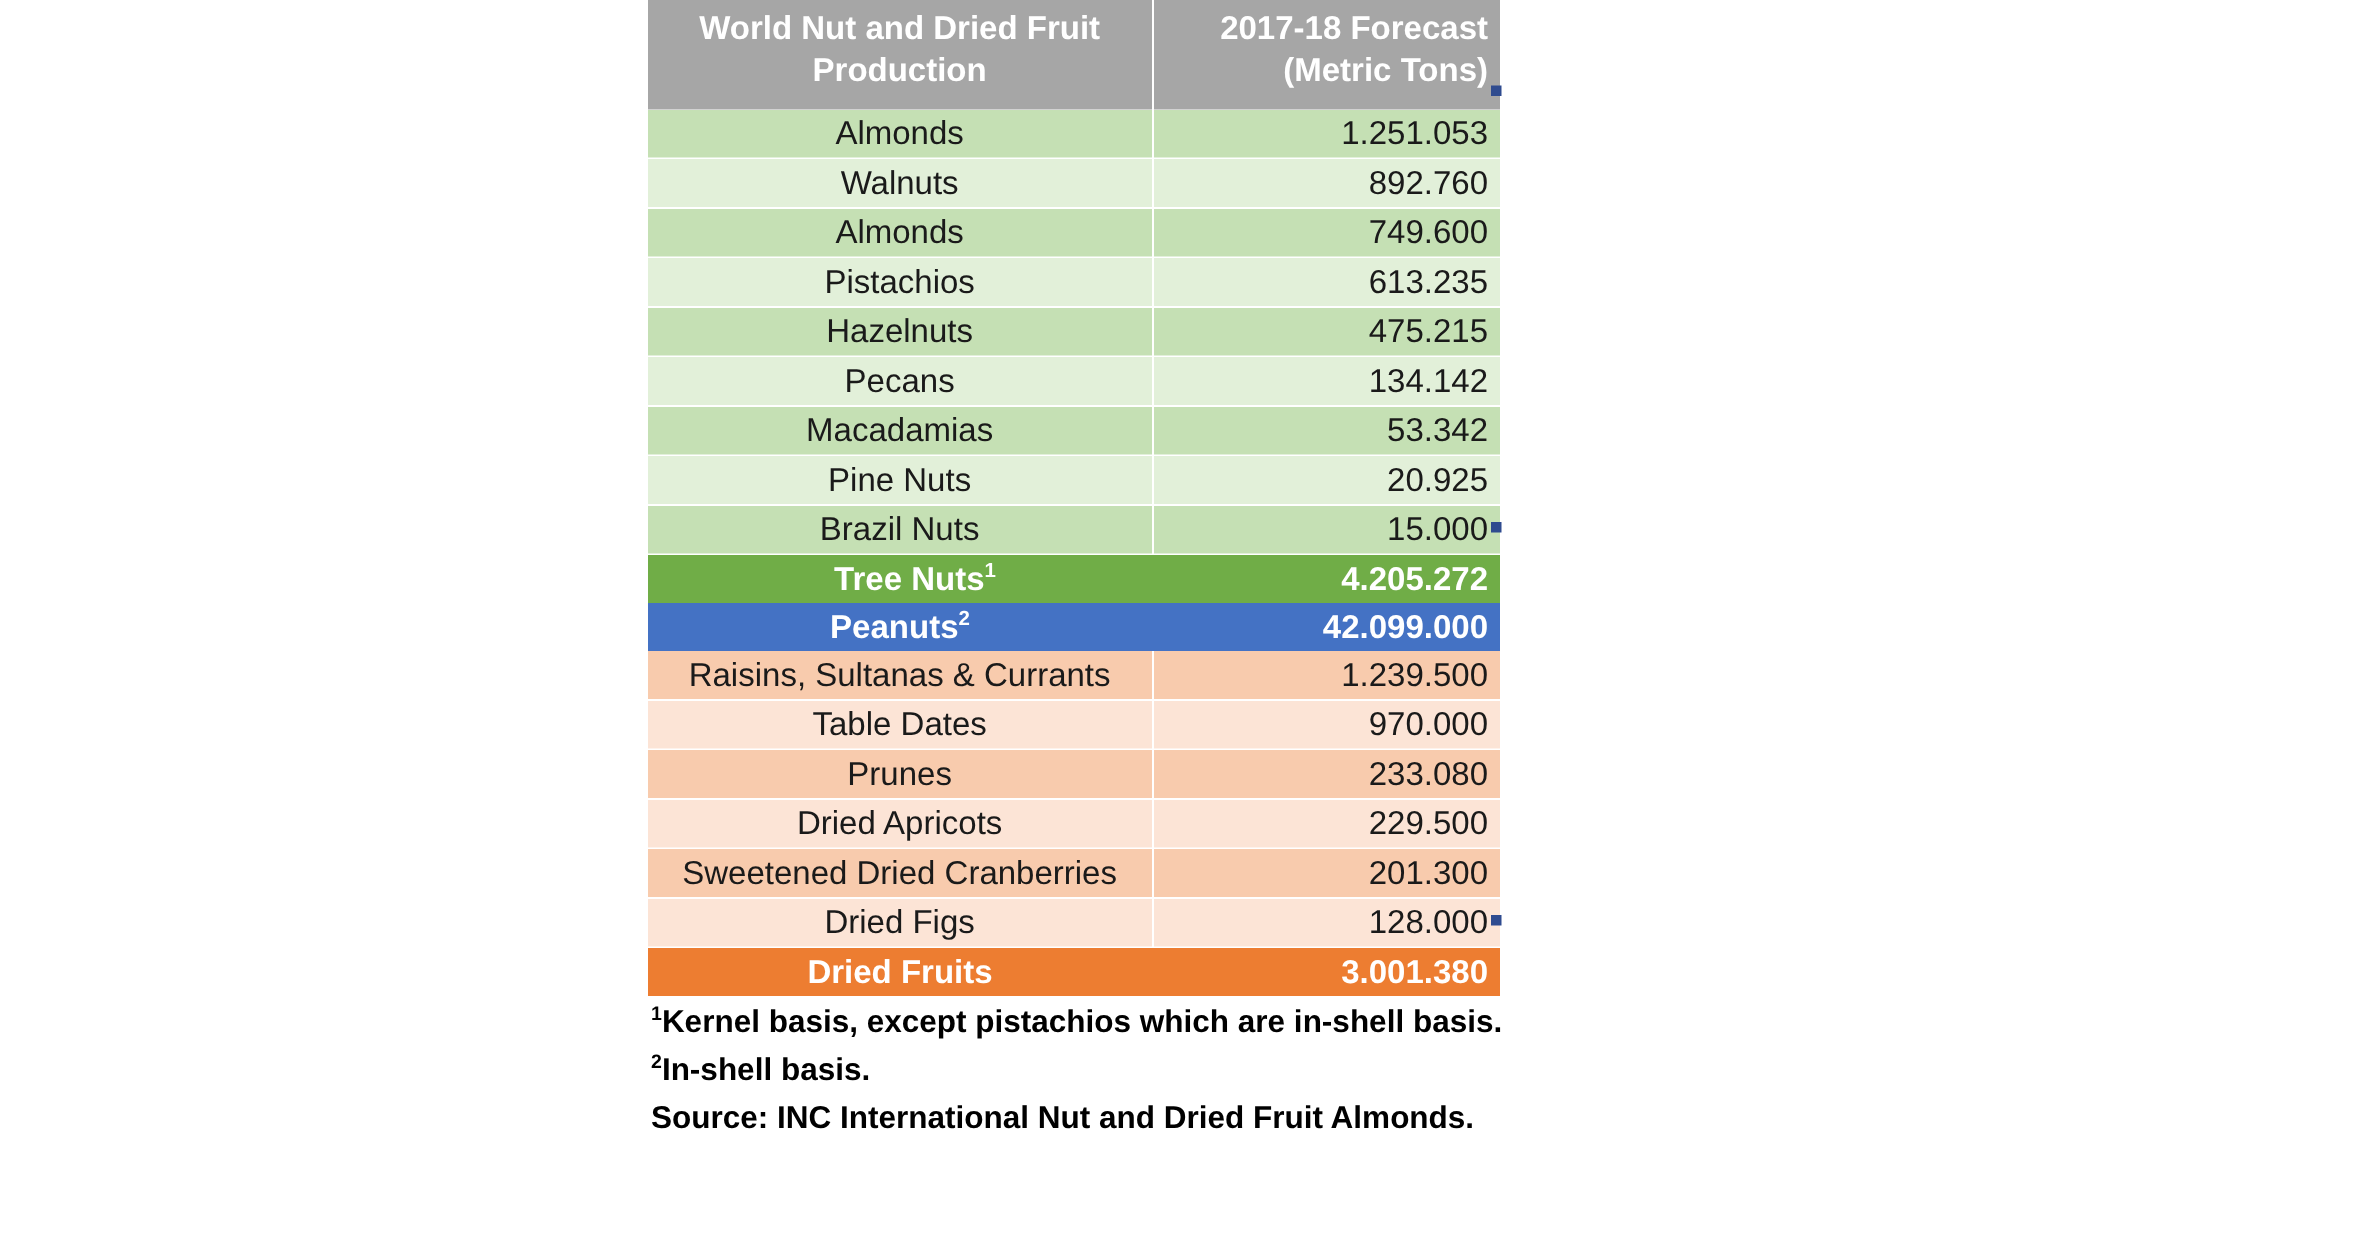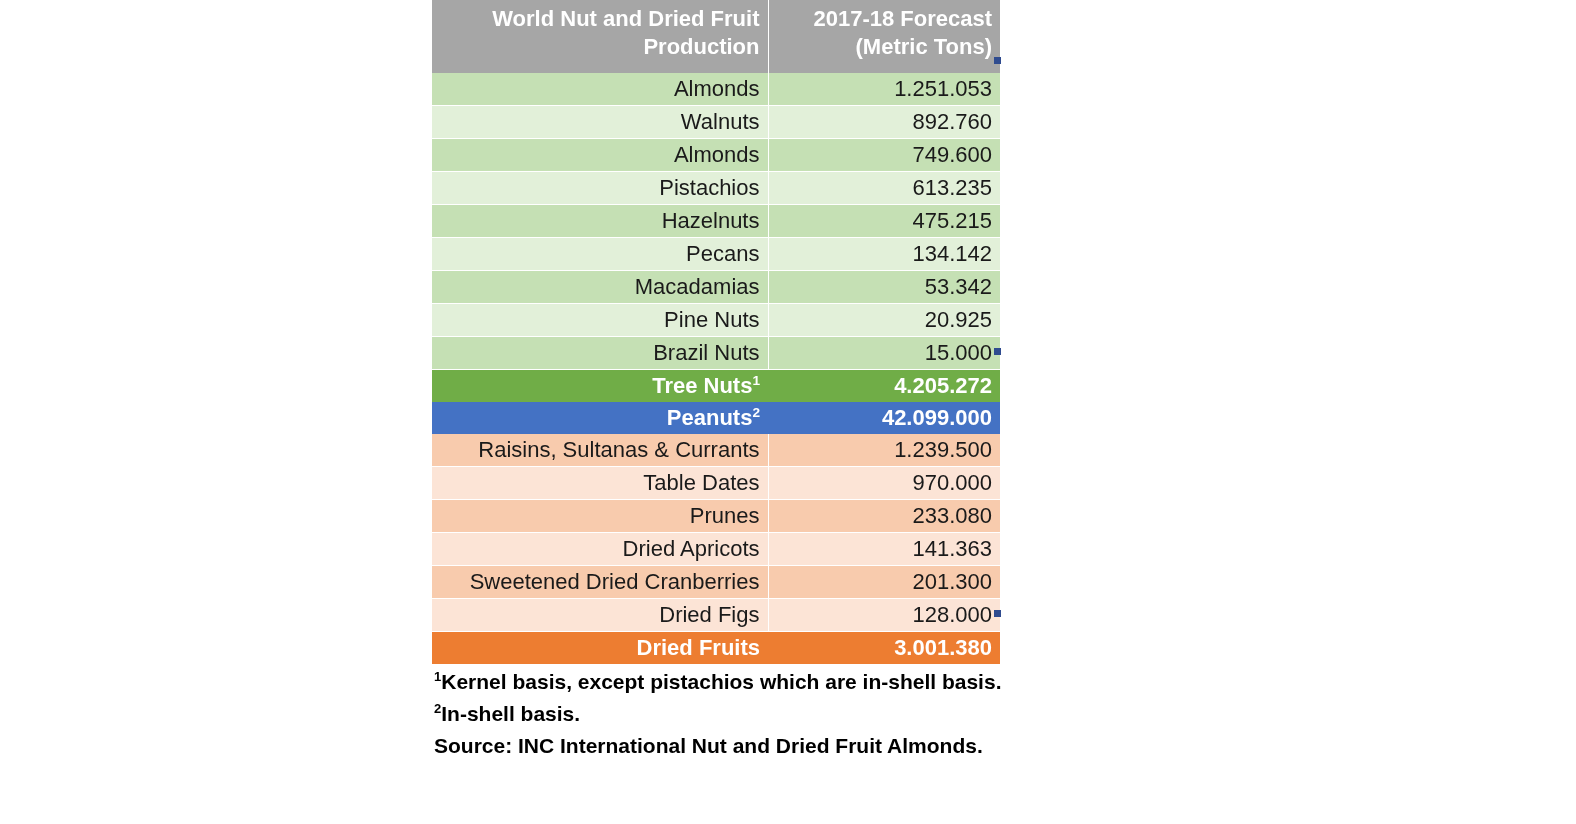--- a/index.html
+++ b/index.html
@@ -53,21 +53,21 @@
     vertical-align: top;
     padding-top: 5px;
     white-space: normal;
     border-bottom: none;
   }
   tr.head-row td.v { text-align: right; }
   tr.head-row td.k { border-right: 1px solid #ffffff; }
 
   
   td.v { text-align: right; }
-  td.k { text-align: right; border-right: 1px solid #ffffff; margin-top: 16px; }
+  td.k { text-align: center; border-right: 1px solid #ffffff; margin-top: 16px; }
 
   
   tr.green-a td.k { background: #c5e0b4; }
   tr.green-a td.v { background: #c5e0b4; }
   tr.green-b td.k { background: #e2f0d9; }
   tr.green-b td.v { background: #e2f0d9; }
 
   
   tr.peach-a td.k { background: #f8cbad; }
   tr.peach-a td.v { background: #f8cbad; }
@@ -191,21 +191,21 @@
         <tr class="peach-b">
           <td class="k">Table Dates</td>
           <td class="v">970.000</td>
         </tr>
         <tr class="peach-a">
           <td class="k">Prunes</td>
           <td class="v">233.080</td>
         </tr>
         <tr class="peach-b">
           <td class="k">Dried Apricots</td>
-          <td class="v">141.363</td>
+          <td class="v">229.500</td>
         </tr>
         <tr class="peach-a">
           <td class="k">Sweetened Dried Cranberries</td>
           <td class="v">201.300</td>
         </tr>
         <tr class="peach-b">
           <td class="k">Dried Figs</td>
           <td class="v">128.000</td>
         </tr>
         <tr class="total-orange">

